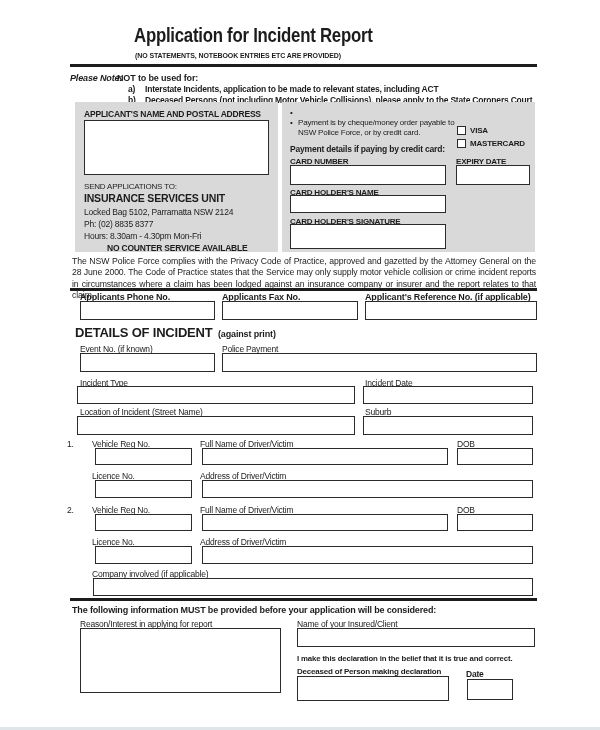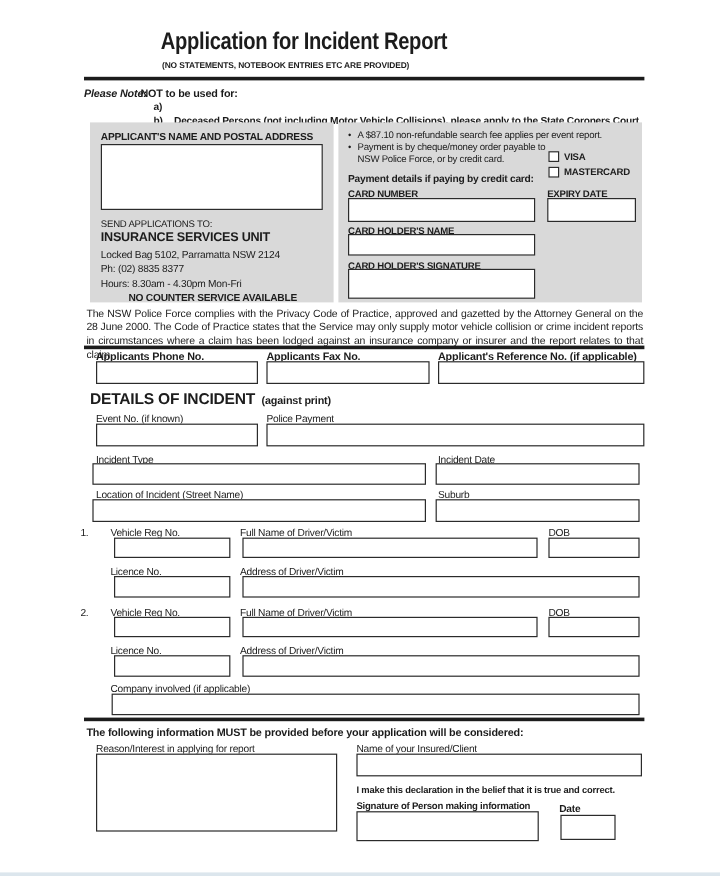--- a/index.html
+++ b/index.html
@@ -27,37 +27,37 @@
 
 <div class="sheet">
 
   <div class="title" style="left:134px;top:24px;">Application for Incident Report</div>
   <div class="lbl b s7" style="left:135px;top:52px;">(NO STATEMENTS, NOTEBOOK ENTRIES ETC ARE PROVIDED)</div>
   <div class="rule" style="left:70px;top:64px;width:467px;height:3px;"></div>
 
   <div class="lbl b i s9" style="left:70px;top:73px;">Please Note:</div>
   <div class="lbl b s9" style="left:117px;top:73px;">NOT to be used for:</div>
   <div class="lbl b s85" style="left:128px;top:84px;">a)</div>
+  <div class="lbl b s85" style="left:145px;top:84px;">Interstate Incidents, application to be made to relevant states, including ACT</div>
   <div class="lbl b s85" style="left:128px;top:95px;">b)</div>
   <div class="lbl b s85" style="left:145px;top:95px;">Deceased Persons (not including Motor Vehicle Collisions), please apply to the State Coroners Court</div>
 
   <div class="panel" style="left:75px;top:102px;width:203px;height:150px;">
     <div class="lbl b s85" style="left:9px;top:7px;">APPLICANT'S NAME AND POSTAL ADDRESS</div>
     <div class="box" style="left:9px;top:18px;width:185px;height:55px;border-width:1.5px;"></div>
     <div class="lbl s8" style="left:9px;top:80px;">SEND APPLICATIONS TO:</div>
     <div class="lbl b s10" style="left:9px;top:90px;text-align:right;">INSURANCE SERVICES UNIT</div>
     <div class="lbl s85" style="left:9px;top:105px;">Locked Bag 5102, Parramatta NSW 2124</div>
     <div class="lbl s85" style="left:9px;top:117px;">Ph: (02) 8835 8377</div>
     <div class="lbl s85" style="left:9px;top:129px;">Hours: 8.30am - 4.30pm Mon-Fri</div>
     <div class="lbl b s85" style="left:9px;top:141px;padding-left:23px;">NO COUNTER SERVICE AVAILABLE</div>
   </div>
 
   <div class="panel" style="left:282px;top:102px;width:253px;height:150px;">
     <div class="lbl s8" style="left:8px;top:6px;">•</div>
-    <div class="wrap s8" style="left:16px;top:6px;width:232px;white-space:normal;">A $87.10 non-refundable search fee applies per event report.</div>
     <div class="lbl s8" style="left:8px;top:16px;">•</div>
     <div class="wrap s8" style="left:16px;top:16px;width:162px;white-space:normal;line-height:9.5px;">Payment is by cheque/money order payable to NSW Police Force, or by credit card.</div>
     <div class="cb" style="left:175px;top:24px;"></div>
     <div class="lbl b s8" style="left:188px;top:24px;">VISA</div>
     <div class="cb" style="left:175px;top:37px;"></div>
     <div class="lbl b s8" style="left:188px;top:37px;">MASTERCARD</div>
     <div class="lbl b s85" style="left:8px;top:42px;">Payment details if paying by credit card:</div>
     <div class="lbl b s8" style="left:8px;top:55px;">CARD NUMBER</div>
     <div class="box" style="left:8px;top:63px;width:156px;height:20px;"></div>
     <div class="lbl b s8" style="left:174px;top:55px;">EXPIRY DATE</div>
@@ -126,19 +126,19 @@
   <div class="rule" style="left:70px;top:598px;width:467px;height:3px;"></div>
   <div class="lbl b s9" style="left:72px;top:605px;">The following information MUST be provided before your application will be considered:</div>
 
   <div class="lbl s85" style="left:80px;top:619px;">Reason/Interest in applying for report</div>
   <div class="box" style="left:80px;top:628px;width:201px;height:65px;"></div>
 
   <div class="lbl s85" style="left:297px;top:619px;">Name of your Insured/Client</div>
   <div class="box" style="left:297px;top:628px;width:238px;height:19px;"></div>
 
   <div class="lbl b" style="left:297px;top:654px;font-size:7.8px;letter-spacing:-0.15px;">I make this declaration in the belief that it is true and correct.</div>
-  <div class="lbl b s8" style="left:297px;top:667px;">Signature of Person making information</div>
+  <div class="lbl b s8" style="left:297px;top:667px;">Deceased of Person making declaration</div>
   <div class="lbl b s85" style="left:466px;top:669px;">Date</div>
   <div class="box" style="left:297px;top:676px;width:152px;height:25px;"></div>
   <div class="box" style="left:467px;top:679px;width:46px;height:21px;"></div>
 
   <div class="abs" style="left:0;top:727px;width:600px;height:3px;background:#dce6ed;"></div>
 </div>
 
 </body></html>

